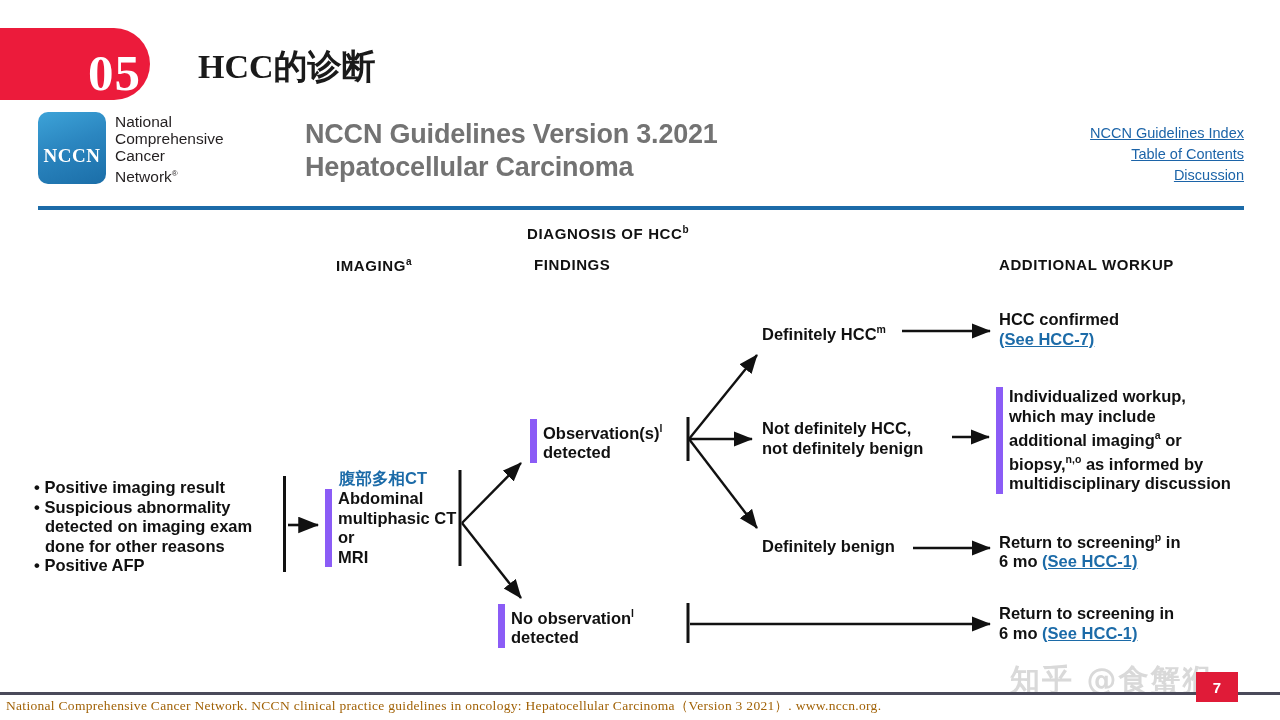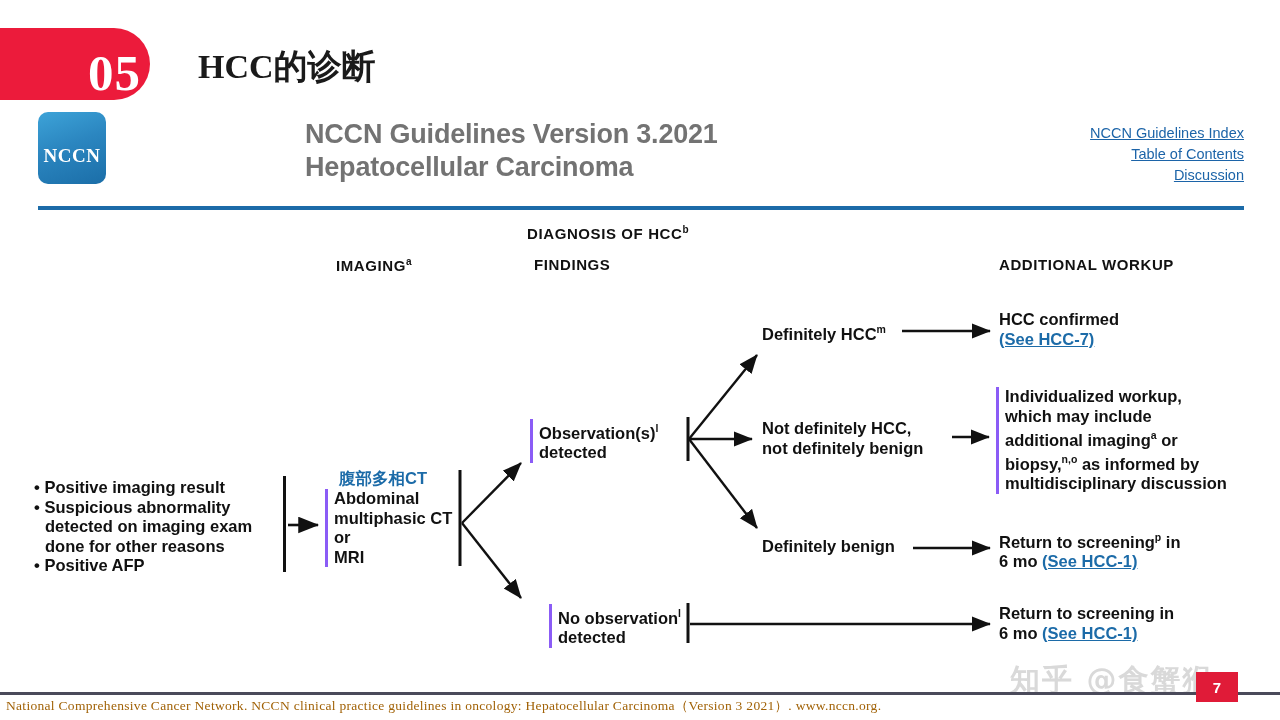--- a/index.html
+++ b/index.html
@@ -84,35 +84,35 @@
   #hdr-workup{left:999px;top:256px;}
 
   
   .node{
     position:absolute;
     font-size:16.5px;line-height:19.5px;
     font-weight:700;color:#111;
   }
   .node sup{font-size:10.5px;}
   .node .lnk{color:#1c6ba8;text-decoration:underline;}
-  .barred{border-left:3px solid #8b5cf6;padding-left:6px;}
+  .barred{border-left:7px solid #8b5cf6;padding-left:6px;}
 
   #node-entry{left:34px;top:478px;width:246px;font-weight:700;}
   #node-entry .li{text-indent:-11px;padding-left:11px;}
   #entry-bar{position:absolute;left:283px;top:476px;width:3px;height:96px;background:#111;}
 
   #zh-ct{
     position:absolute;left:339px;top:468px;
     font-size:16.5px;font-weight:700;color:#1c6ba8;
     font-family:"Liberation Sans",sans-serif;
   }
   #node-ct{left:325px;top:489px;width:125px;}
 
   #node-obs{left:530px;top:419px;width:150px;}
-  #node-noobs{left:549px;top:604px;width:150px;}
+  #node-noobs{left:498px;top:604px;width:150px;}
 
   #node-dhcc{left:762px;top:320px;width:170px;}
   #node-notdef{left:762px;top:419px;width:185px;}
   #node-benign{left:762px;top:537px;width:170px;}
 
   #node-w1{left:999px;top:310px;width:200px;}
   #node-w2{left:996px;top:387px;width:240px;}
   #node-w3{left:999px;top:528px;width:215px;}
   #node-w4{left:999px;top:604px;width:215px;}
 
@@ -147,20 +147,25 @@
 
 <div class="slide">
 
   <div class="title-pill"></div>
   <div class="title-num">05</div>
   <div class="slide-title">HCC的诊断</div>
 
   <div class="nccn-block">
     <div class="nccn-logo">
       <span>NCCN</span>
+    </div><div class="nccn-words">
+      <div>National</div>
+      <div>Comprehensive</div>
+      <div>Cancer</div>
+      <div><span>Network</span><sup>®</sup></div>
     </div>
   </div>
 
   <div class="guide-title">
     <div>NCCN Guidelines Version 3.2021</div>
     <div>Hepatocellular Carcinoma</div>
   </div>
 
   <div class="hdr-links">
     <a href="#">NCCN Guidelines Index</a>

